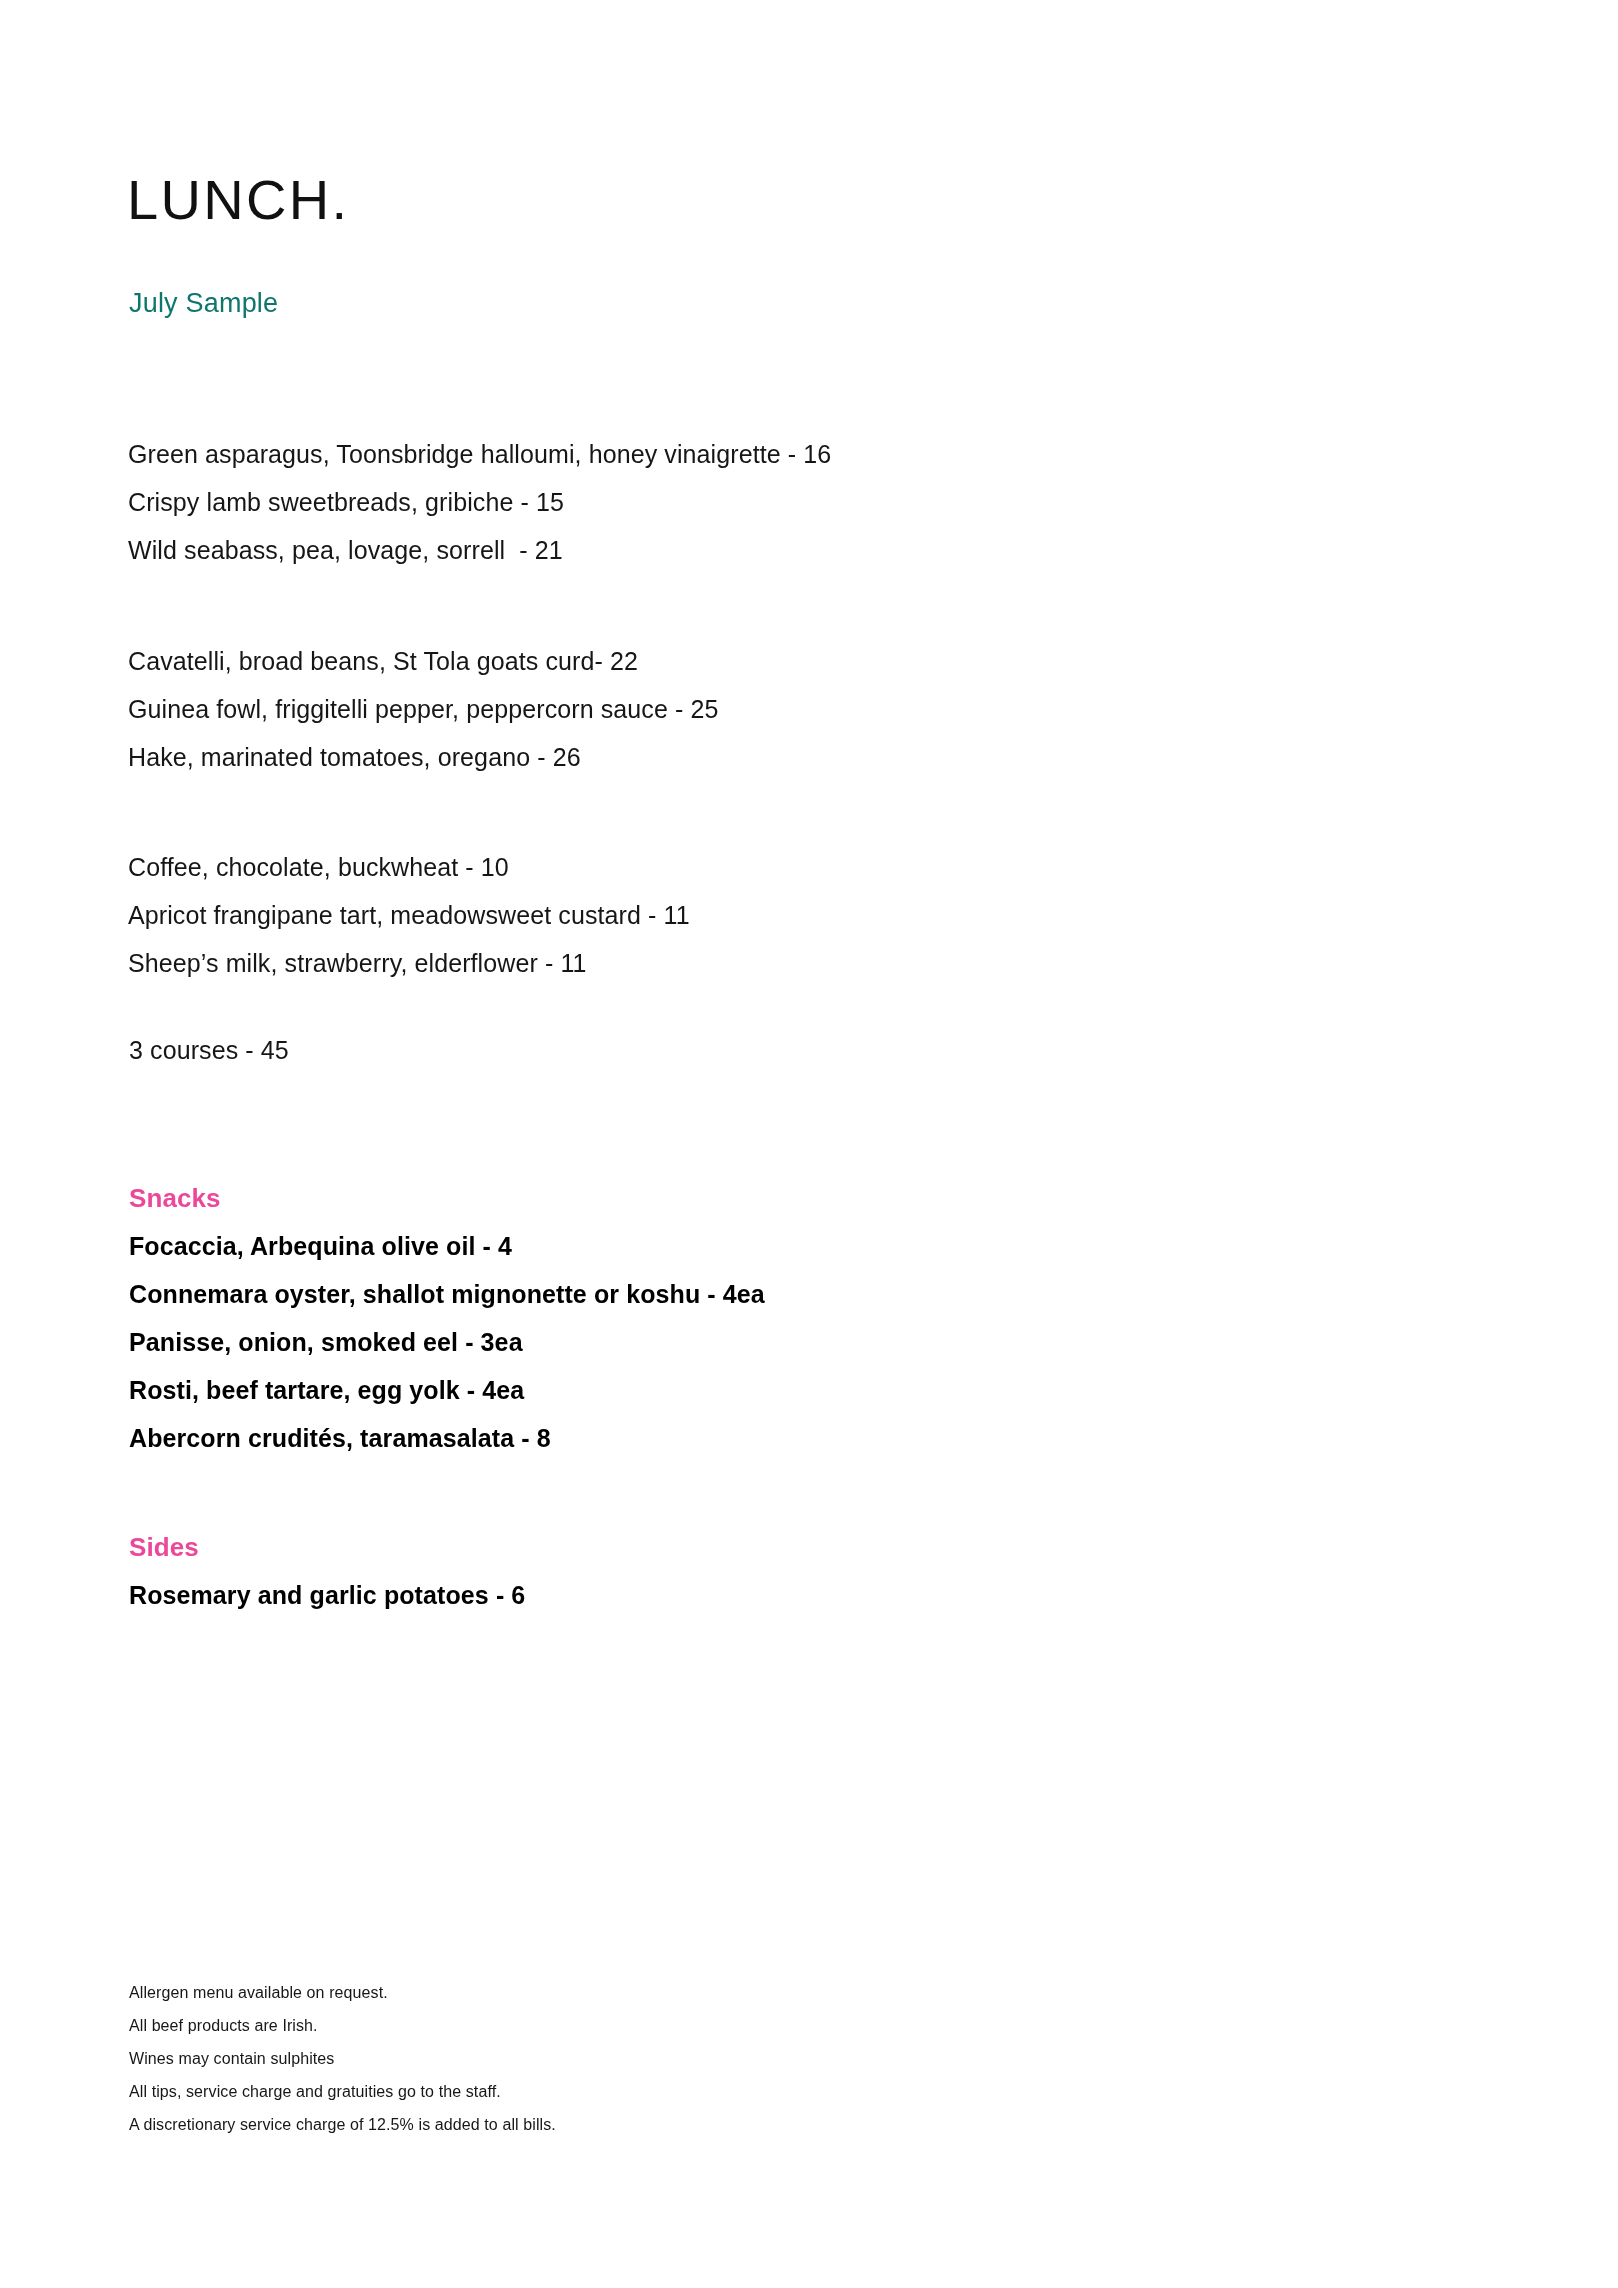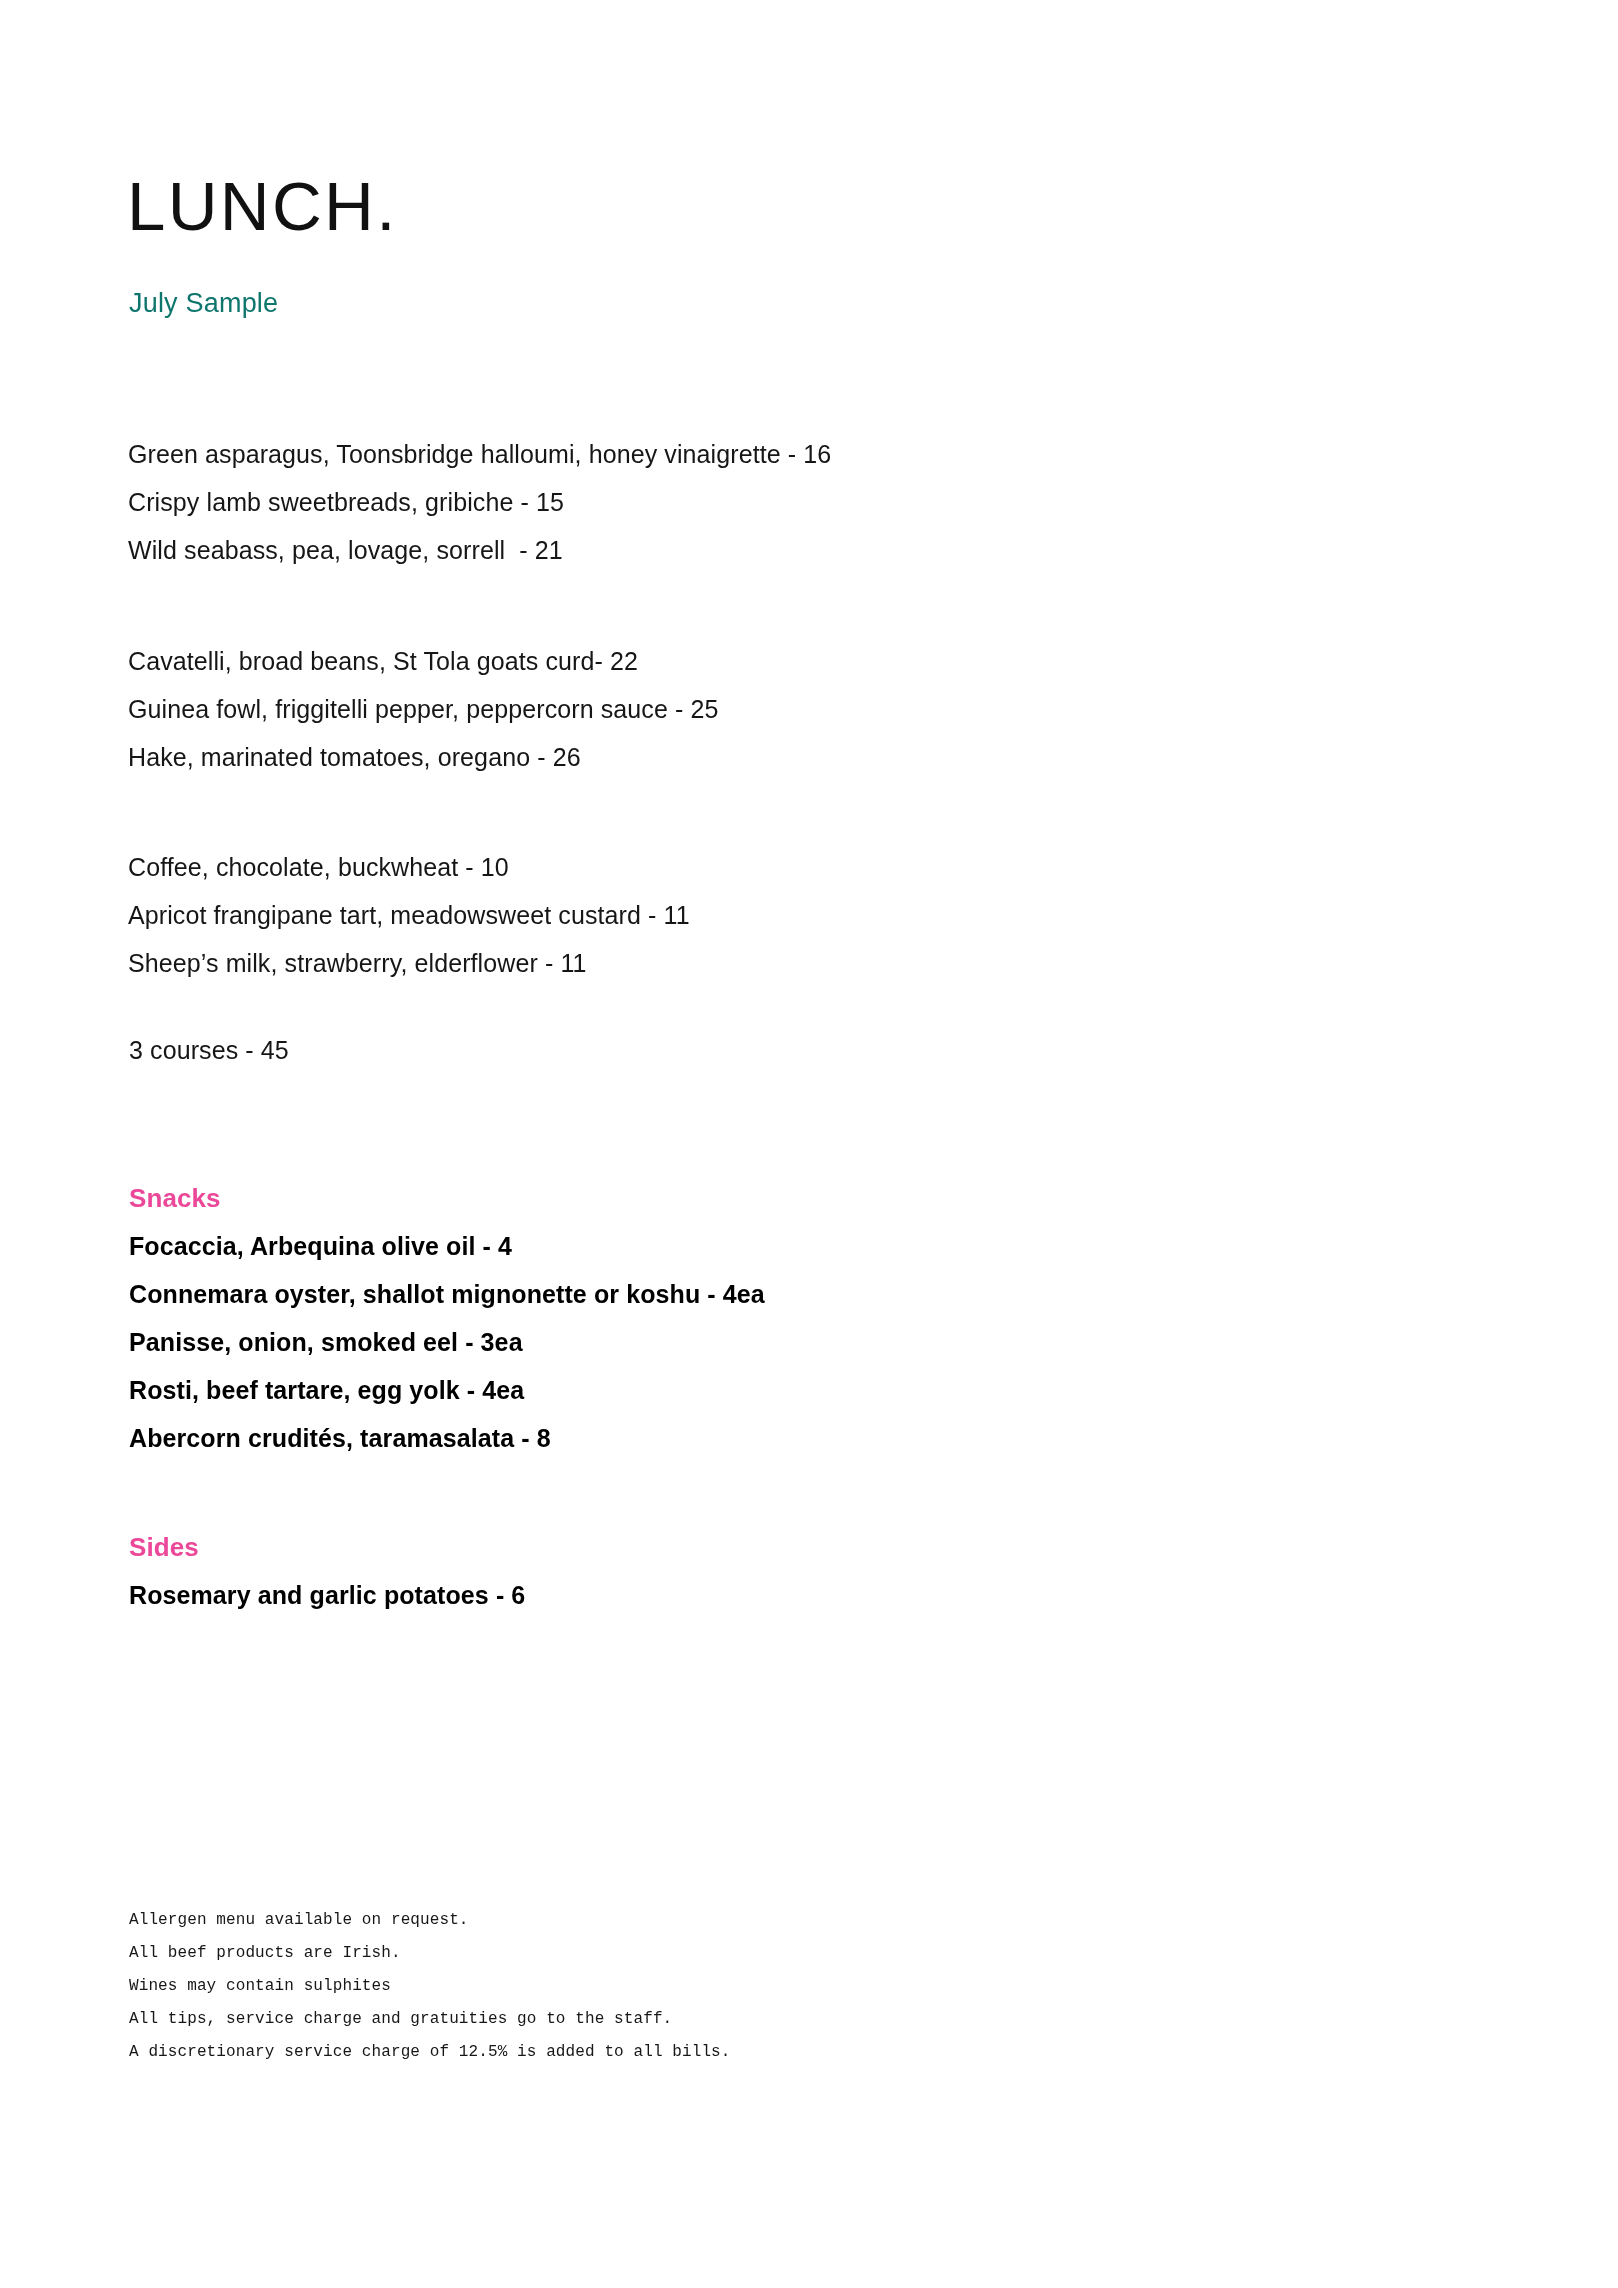--- a/index.html
+++ b/index.html
@@ -17,21 +17,21 @@
     font-family: "Liberation Sans", "DejaVu Sans", sans-serif;
     color: #151515;
     -webkit-font-smoothing: antialiased;
   }
 
   
   .menu-title {
     position: absolute;
     left: 127px;
     top: 155px;
-    font-size: 69px;
+    font-size: 56px;
     font-weight: 200;
     letter-spacing: 2.3px;
     line-height: 1.05;
     color: #111111;
     white-space: pre;
     margin-top: 16px;
   }
 
   .menu-subtitle {
     position: absolute;
@@ -95,22 +95,21 @@
     white-space: pre;
   }
 
   #section-snacks { top: 1174px; }
   #section-sides  { top: 1523px; }
 
   
   #footer-notes {
     position: absolute;
     left: 129px;
-    top: 1904px;
-    font-family: Liberation Mono, monospace;
+    top: 1976px;
   }
   #footer-notes .note {
     font-size: 16px;
     font-weight: 300;
     line-height: 33px;
     letter-spacing: 0.1px;
     color: #171717;
     white-space: pre;
   }
 </style>

